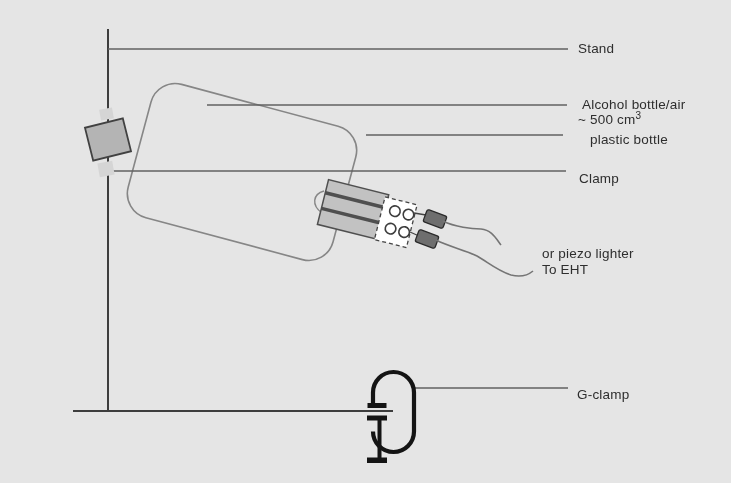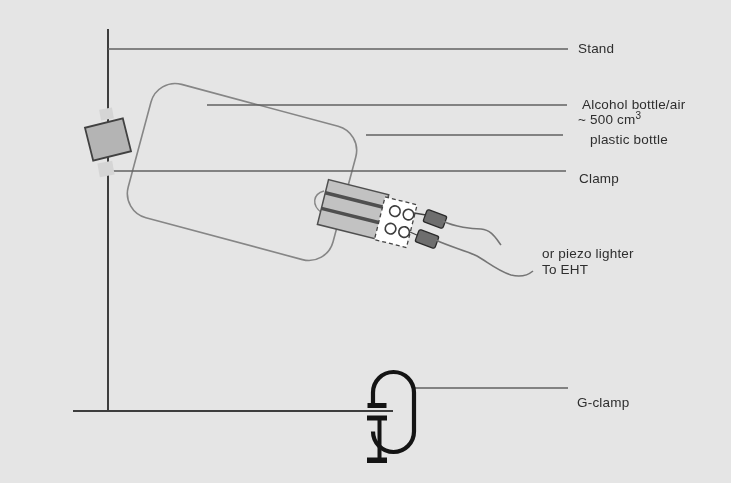--- a/index.html
+++ b/index.html
@@ -94,15 +94,15 @@
 
   <div class="lbl" style="left:578px; top:132px;margin-left:12px;">plastic bottle</div>
 
   <div class="lbl" style="left:579px; top:171px;">Clamp</div>
 
   <div class="lbl" style="left:542px; top:246px;">
     <div>or piezo lighter</div>
     <div>To EHT</div>
   </div>
 
-  <div class="lbl" style="left:577px; top:395px;">G-clamp</div>
+  <div class="lbl" style="left:577px; top:387px;">G-clamp</div>
 
 </div>
 
 </body></html>

